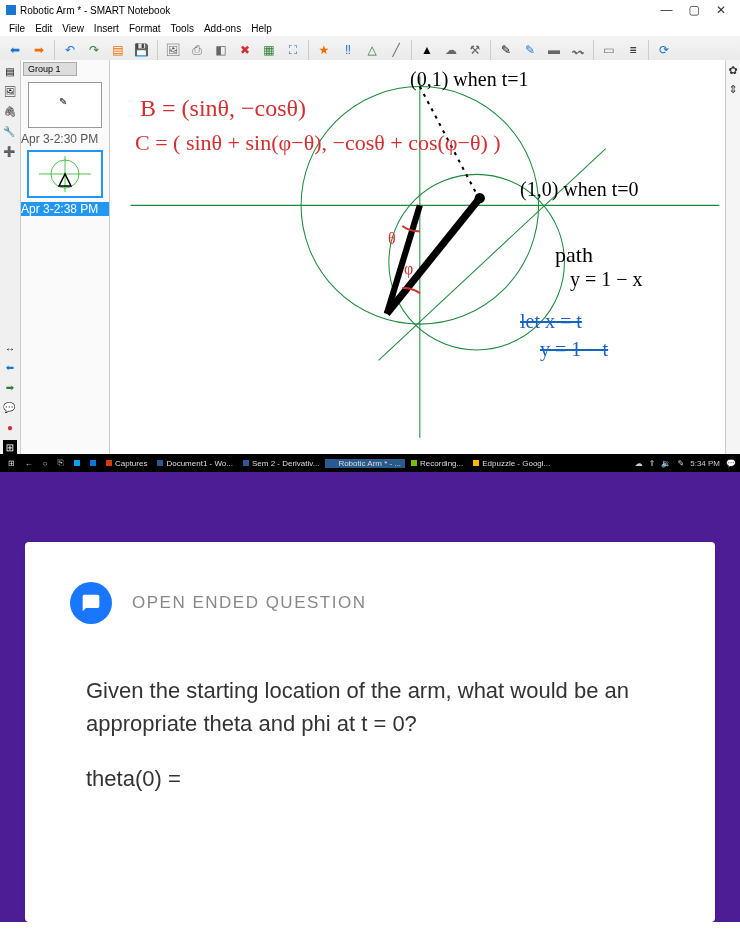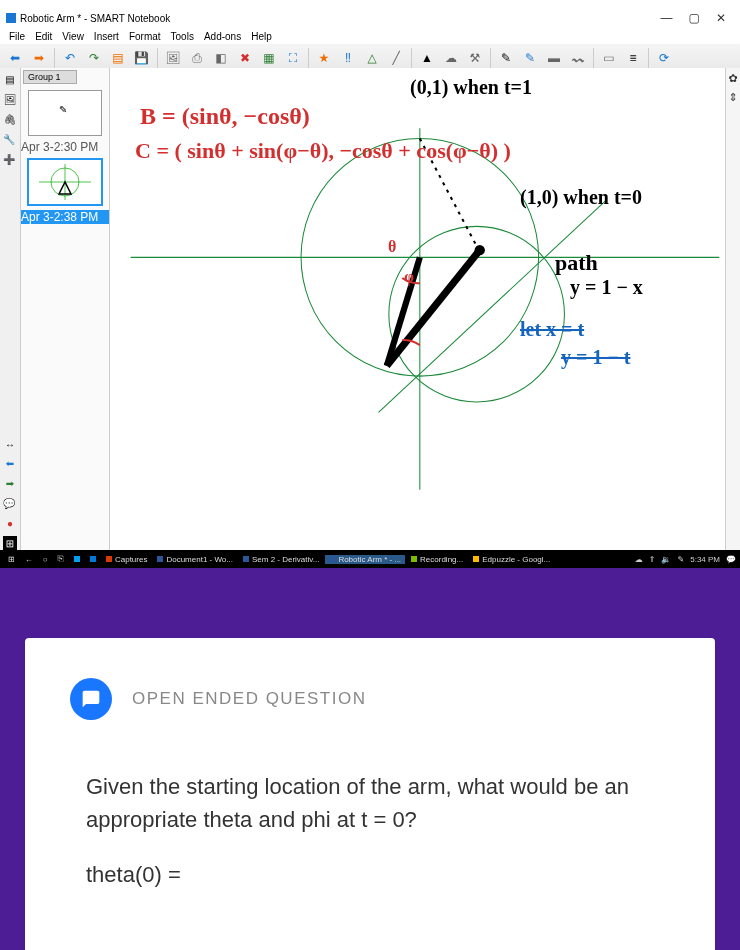--- a/index.html
+++ b/index.html
@@ -1,17 +1,17 @@
 <!DOCTYPE html>
 <html><head>
 <meta charset="utf-8">
 <style>
   body { margin:0; padding:0; font-family:"Segoe UI",Arial,sans-serif; background:#fff; width:740px; }
   
-  .app-window { width:740px; height:560px; background:#fff; position:relative; box-sizing:border-box;margin-top:8px; }
+  .app-window { width:740px; height:472px; background:#fff; position:relative; box-sizing:border-box; }
   .titlebar { height:20px; display:flex; align-items:center; padding:0 6px; font-size:10px; color:#000; }
   .tb-icon { width:10px; height:10px; background:#1976d2; margin-right:4px; }
   .tb-spacer { flex:1; }
   .wc { font-size:12px; color:#333; padding:0 8px; cursor:default; }
   .menubar { height:16px; display:flex; align-items:center; padding:0 4px; font-size:10px; color:#000; }
   .menu-item { padding:0 5px;text-align:right; }
   .toolbar-area { background:linear-gradient(#f5f5f5,#e8e8e8); border-bottom:1px solid #bbb; padding:3px 4px; }
   .toolbar-row { display:flex; align-items:center; gap:2px; flex-wrap:nowrap; }
   .tbtn { width:20px; height:20px; display:flex; align-items:center; justify-content:center; font-size:12px; border:1px solid transparent; border-radius:2px; }
   .sep { width:1px; height:20px; background:#ccc; margin:0 2px; }
@@ -25,21 +25,21 @@
   .thumb.selected { border:2px solid #2196f3; }
   .thumb-label { font-size:12px; text-align:left; color:#555; }
   .canvas { flex:1; background:#fff; position:relative; overflow:hidden; }
   .autohide { position:absolute; bottom:0; left:20px; font-size:9px; display:flex; align-items:center; gap:2px; padding:1px 4px; background:#f0f0f0; border:1px solid #ccc; }
   .taskbar { position:absolute; bottom:0; left:0; right:0; height:18px; background:#000; display:flex; align-items:center; padding:0 4px; gap:2px; }
   .tb-item { font-size:8px; color:#ddd; padding:0 4px; display:flex; align-items:center; gap:3px; white-space:nowrap; overflow:hidden; }
   .tb-item.active { background:#2a5a8a; }
   .tb-sq { width:6px; height:6px; }
   .tray { margin-left:auto; display:flex; align-items:center; gap:6px; font-size:8px; color:#ccc; }
   
-  .hand { position:absolute; font-family:"Comic Sans MS",cursive; font-weight:bold; }
+  .hand { position:absolute; font-family:"Comic Sans MS",cursive; font-weight:normal; }
   .hred { color:#d32f2f; } .hblack { color:#000; } .hblue { color:#1565c0; }
   
   .lower-section { background:#4c1d95; padding:70px 25px 0; box-sizing:border-box; }
   .q-card { background:#fff; border-radius:4px; padding:40px 45px; box-shadow:0 1px 3px rgba(0,0,0,.1); min-height:380px; box-sizing:border-box; }
   .q-head { display:flex; align-items:center; gap:20px; margin-bottom:50px; }
   .q-badge { width:42px; height:42px; border-radius:50%; background:#1976ff; display:flex; align-items:center; justify-content:center; }
   .q-type { font-size:17px; letter-spacing:1.5px; color:#888; font-weight:400; }
   .q-body { font-size:22px; line-height:1.5; color:#333; }
   .q-body p { margin:0 16px 22px; }
   .right-rail { position:absolute; right:0; top:60px; bottom:18px; width:14px; background:#f5f5f5; border-left:1px solid #ccc; display:flex; flex-direction:column; align-items:center; padding-top:4px; gap:6px; }
@@ -165,21 +165,21 @@
       
       <div class="hand hred" style="left:25px;  top:70px;  font-size:22px">C = ( sinθ + sin(φ−θ), −cosθ + cos(φ−θ) )</div>
       <div class="hand hred" style="left:30px;  top:35px;  font-size:24px">B = (sinθ, −cosθ)</div>
       <div class="hand hblack" style="left:300px; top:8px;   font-size:20px">(0,1) when t=1</div>
       <div class="hand hblack" style="left:410px; top:118px; font-size:20px">(1,0) when t=0</div>
       <div class="hand hred" style="left:278px; top:170px; font-size:16px">θ</div>
       <div class="hand hred" style="left:294px; top:200px; font-size:16px">φ</div>
       <div class="hand hblack" style="left:445px; top:182px; font-size:22px">path</div>
       <div class="hand hblack" style="left:460px; top:208px; font-size:20px">y = 1 − x</div>
       <div class="hand hblue" style="left:410px; top:250px; font-size:20px; text-decoration:line-through">let x = t</div>
-      <div class="hand hblue" style="left:451px; top:278px; font-size:20px; text-decoration:line-through">y = 1 − t</div>
+      <div class="hand hblue" style="left:430px; top:278px; font-size:20px; text-decoration:line-through">y = 1 − t</div>
     </div>
   </div>
 
   <div class="right-rail">
     <div class="rb">✿</div>
     <div class="rb">⇕</div>
   </div>
 
   <label class="autohide">
     <input type="checkbox" style="width: 10px; height: 10px; margin: 0px;">

